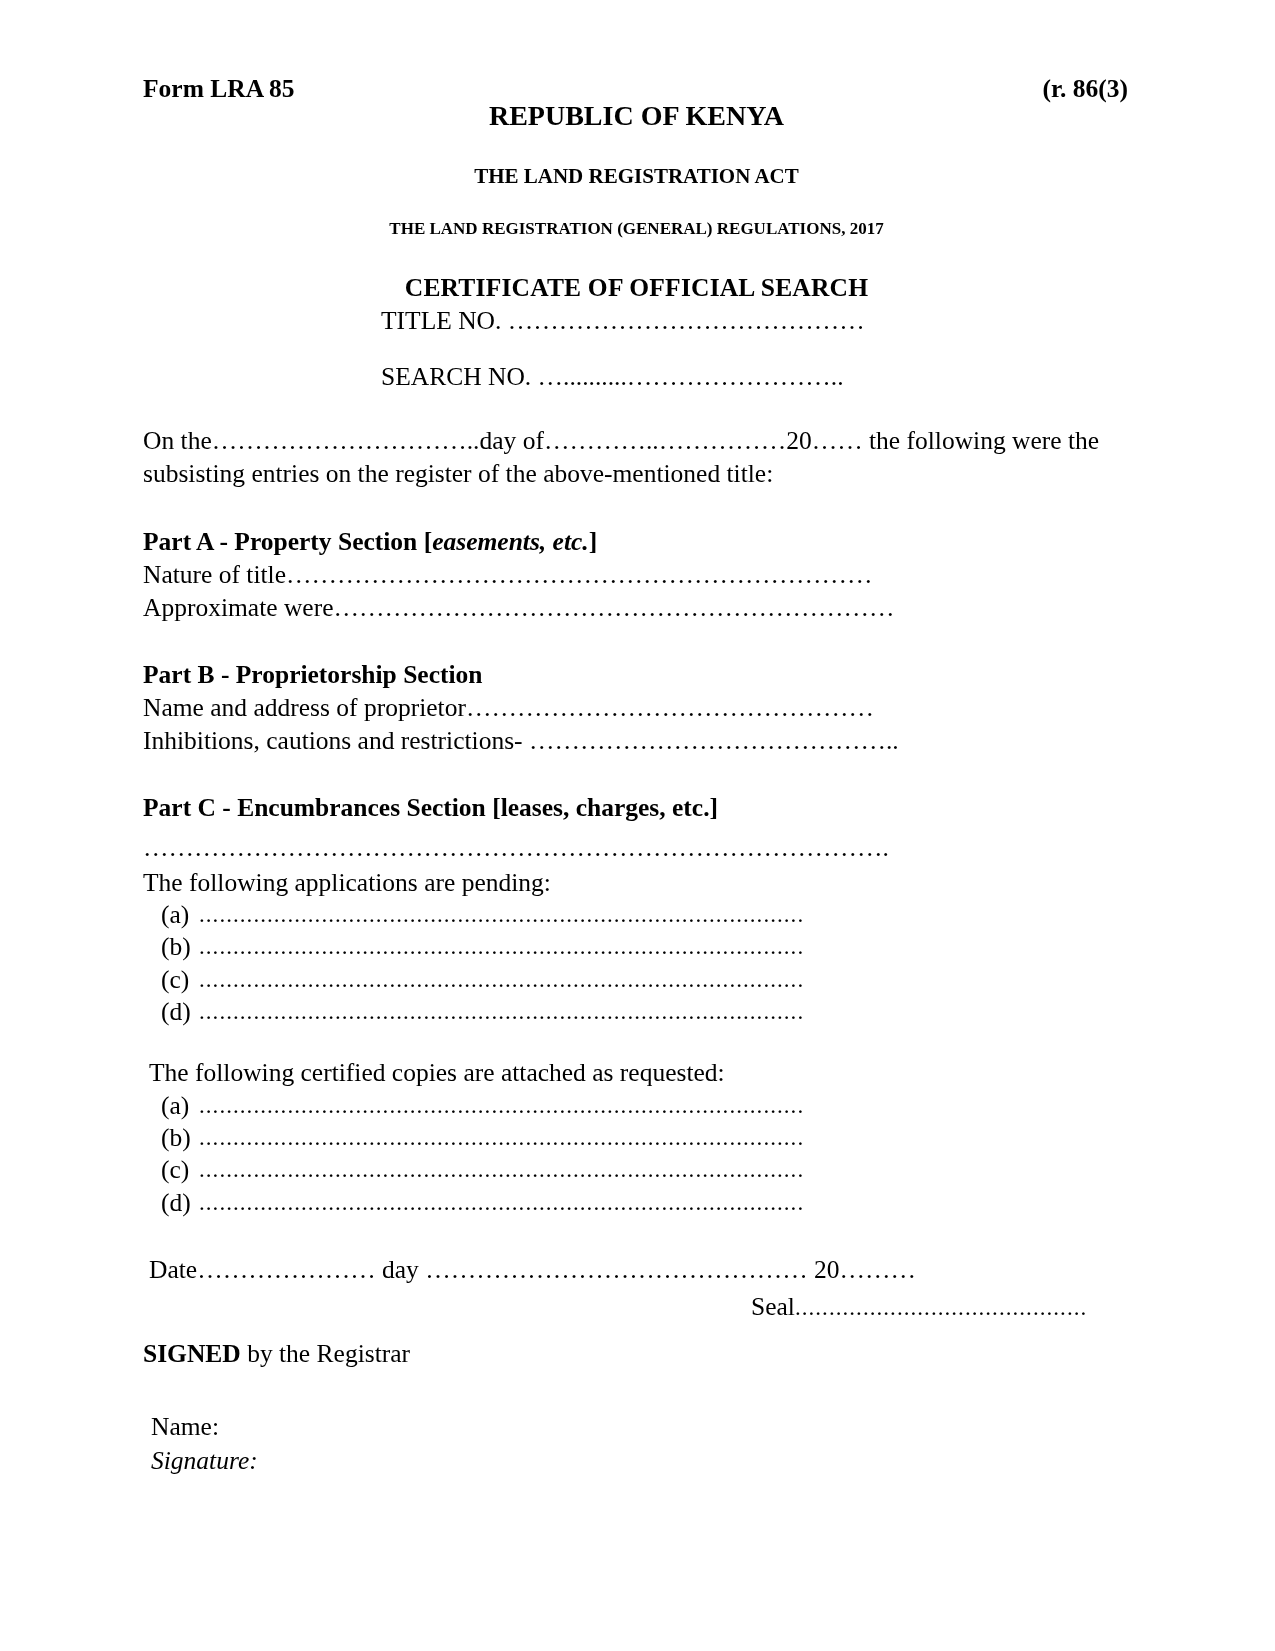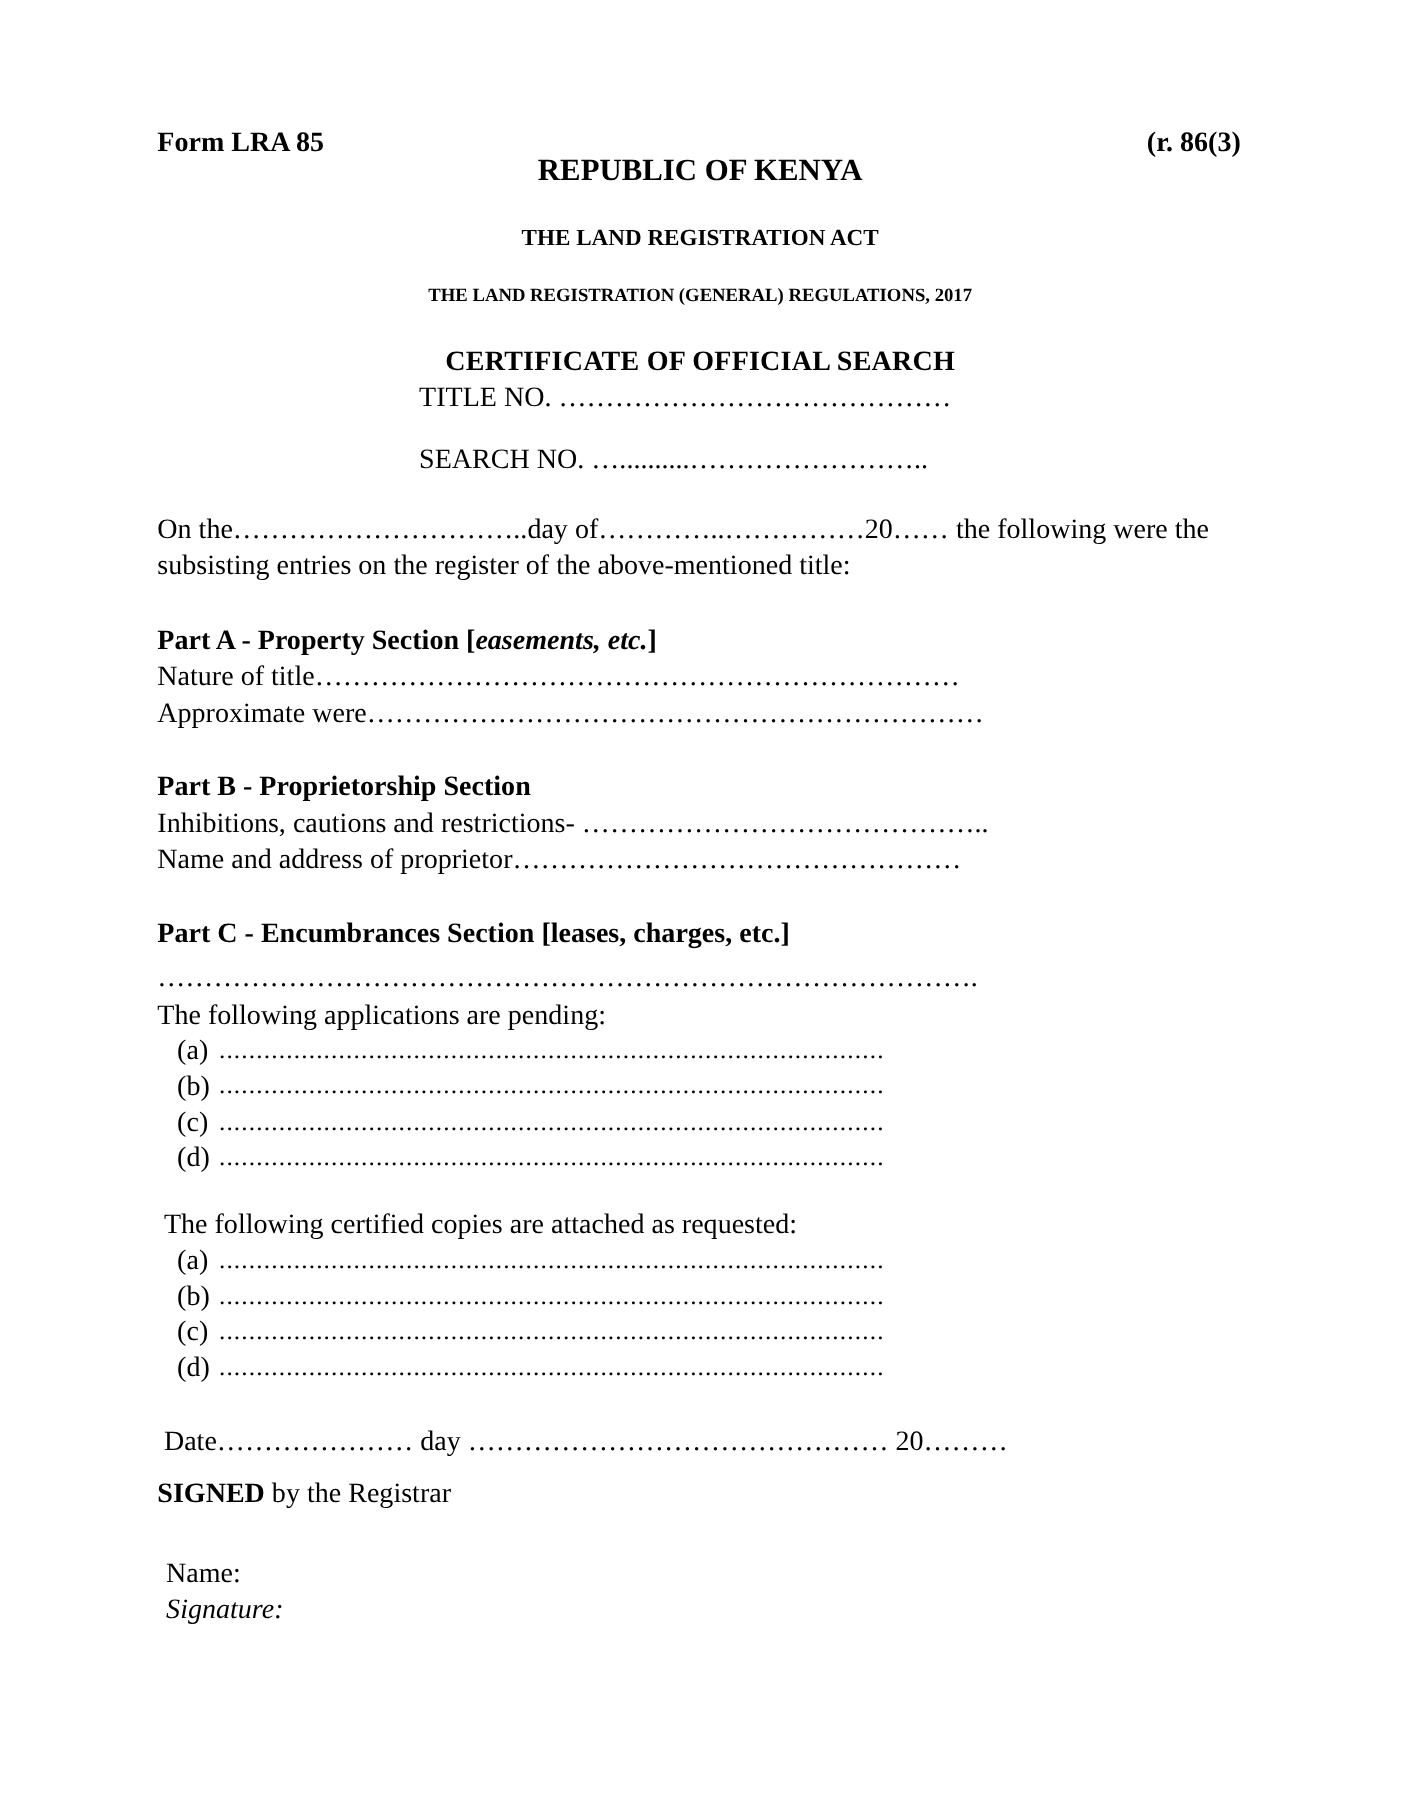--- a/index.html
+++ b/index.html
@@ -11,21 +11,21 @@
     font-family: "Liberation Serif", "DejaVu Serif", serif;
     color: #000000;
   }
   .page {
     position: relative;
     width: 1275px;
     height: 1651px;
     margin: 0 auto;
     background: #ffffff;
     box-sizing: border-box;
-    padding: 112px 145px 0 143px;
+    padding: 72px 145px 0 143px;
     font-size: 25.5px;
     line-height: 1.30;
   }
 
   
   .form-head {
     display: flex;
     justify-content: space-between;
     align-items: baseline;
     font-weight: bold;
@@ -149,22 +149,22 @@
   <p class="numline title-no">TITLE NO. ……………………………………</p>
   <p class="numline search-no">SEARCH NO. …..........……………………..</p>
 
   <p class="para">On the…………………………..day of…………..……………20…… the following were the subsisting entries on the register of the above-mentioned title:</p>
 
   <p class="part-head"><span>Part A - Property Section [</span><em>easements, etc.</em><span>]</span></p>
   <p class="field-line">Nature of title……………………………………………………………</p>
   <p class="field-line">Approximate were…………………………………………………………</p>
 
   <p class="part-head">Part B - Proprietorship Section</p>
+  <p class="field-line">Name and address of proprietor…………………………………………</p>
   <p class="field-line">Inhibitions, cautions and restrictions- ……………………………………..</p>
-  <p class="field-line">Name and address of proprietor…………………………………………</p>
 
   <p class="part-head">Part C - Encumbrances Section [leases, charges, etc.]</p>
   <p class="partc-dots">…………………………………………………………………………….</p>
   <p class="lead-line">The following applications are pending:</p>
 
   <ul class="items">
     <li class="full">
       <span class="lbl">(a)</span>
       <span class="fine">.........................................................................................</span>
     </li>
@@ -200,19 +200,20 @@
       <span class="fine">.........................................................................................</span>
     </li>
     <li class="full">
       <span class="lbl">(d)</span>
       <span class="fine">.........................................................................................</span>
     </li>
   </ul>
 
   <p class="date-line">Date………………… day ……………………………………… 20………</p>
 
+  <p class="seal-line"><span>Seal</span><span class="fine">...........................................</span></p>
 
   <p class="signed"><b>SIGNED</b><span> by the Registrar</span></p>
 
   <p class="name-line">Name:</p>
   <p class="sig-line">Signature:</p>
 
 </div>
 
 </body></html>

